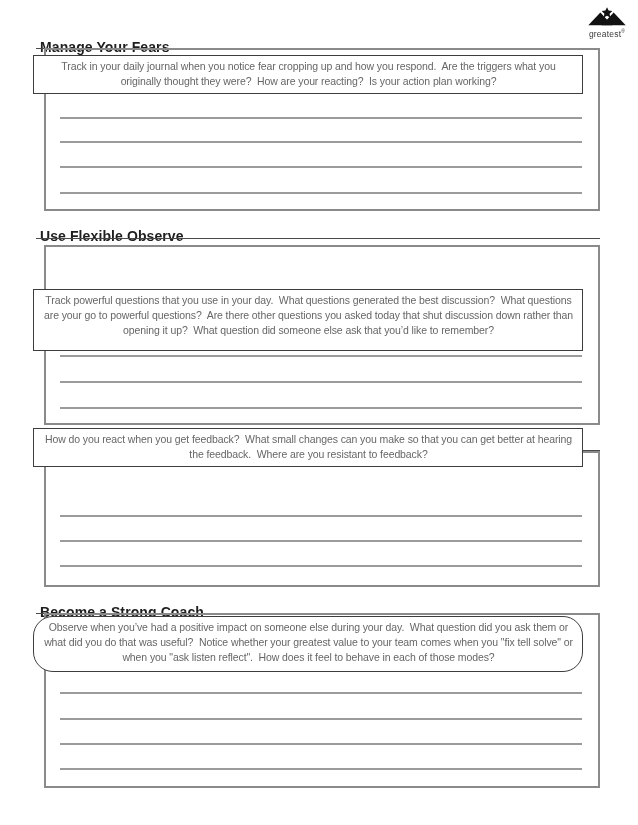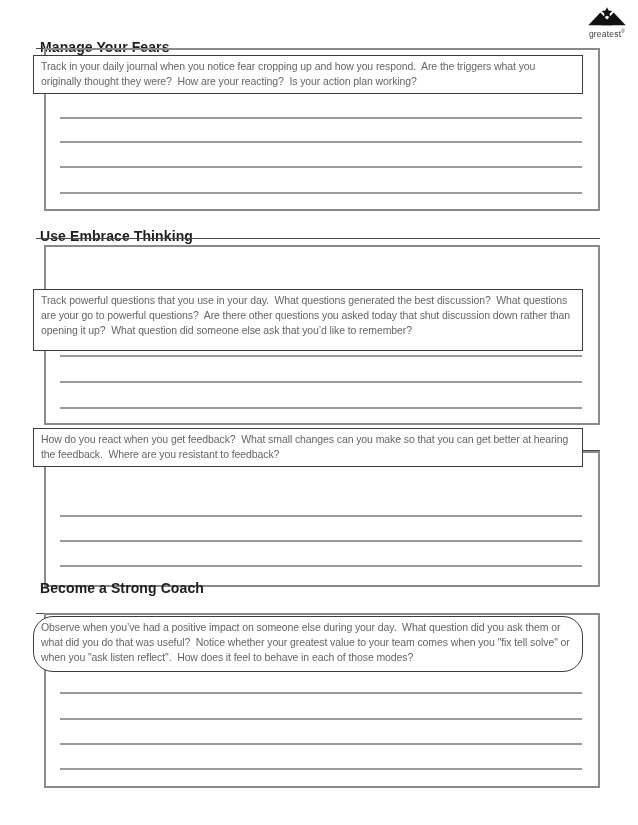--- a/index.html
+++ b/index.html
@@ -19,21 +19,21 @@
   .wline {
     position:absolute; left:14px; right:16px; height:0;
     border-top:2px solid #9b9b9b;
   }
   .prompt-box {
     position:absolute; box-sizing:border-box; width:550px; left:33px;
     background:#ffffff; border:1.5px solid #3d3d3d; padding:3px 6px 4px 7px;
   }
   .prompt-text {
     margin:0; font-size:10.5px; line-height:15px; color:#666666;
-    letter-spacing:-0.1px; white-space:pre-wrap;
+    letter-spacing:-0.1px; white-space:pre-wrap;text-align:center;
   }
   .logo { position:absolute; top:7px; left:582px; width:50px; text-align:center; }
   .logo svg { display:block; margin:0 auto; }
   .logo-text {
     display:block; margin-top:1px; font-size:8.5px; line-height:9px;
     color:#3a3a3a; letter-spacing:0.2px;
   }
   .logo-tm { font-size:5px; vertical-align:super; }
 </style>
 </head>
@@ -58,21 +58,21 @@
       <div class="wline" style="top:91px;"></div>
       <div class="wline" style="top:116px;"></div>
       <div class="wline" style="top:142px;"></div>
     </div>
     <div class="prompt-box" style="top:55px; min-height:33px;">
       <p class="prompt-text">Track in your daily journal when you notice fear cropping up and how you respond.  Are the triggers what you originally thought they were?  How are your reacting?  Is your action plan working?</p>
     </div>
   </section>
 
   <section>
-    <h2 class="sec-title" style="left:36px; top:226px;">Use Embrace Thinking</h2>
+    <h2 class="sec-title" style="left:36px; top:226px;">Use Flexible Observe</h2>
     <div class="rule" style="left:36px; top:238px; width:564px;"></div>
     <div class="answer-box" style="left:44px; top:245px; width:556px; height:180px;">
       <div class="wline" style="top:83px;"></div>
       <div class="wline" style="top:108px;"></div>
       <div class="wline" style="top:134px;"></div>
       <div class="wline" style="top:160px;"></div>
     </div>
     <div class="prompt-box" style="top:241px; min-height:62px;margin-top:48px;">
       <p class="prompt-text">Track powerful questions that you use in your day.  What questions generated the best discussion?  What questions are your go to powerful questions?  Are there other questions you asked today that shut discussion down rather than opening it up?  What question did someone else ask that you’d like to remember?</p>
     </div>
@@ -85,21 +85,21 @@
       <div class="wline" style="top:62px;"></div>
       <div class="wline" style="top:87px;"></div>
       <div class="wline" style="top:112px;"></div>
     </div>
     <div class="prompt-box" style="top:428px; min-height:35px;">
       <p class="prompt-text">How do you react when you get feedback?  What small changes can you make so that you can get better at hearing the feedback.  Where are you resistant to feedback?</p>
     </div>
   </section>
 
   <section>
-    <h2 class="sec-title" style="left:36px; top:578px;">Become a Strong Coach</h2>
+    <h2 class="sec-title" style="left:36px; top:602px;">Become a Strong Coach</h2>
     <div class="rule" style="left:36px; top:613px; width:564px;"></div>
     <div class="answer-box" style="left:44px; top:613px; width:556px; height:175px;">
       <div class="wline" style="top:77px;"></div>
       <div class="wline" style="top:103px;"></div>
       <div class="wline" style="top:128px;"></div>
       <div class="wline" style="top:153px;"></div>
     </div>
     <div class="prompt-box" style="top:616px; min-height:56px;border-radius:20px;">
       <p class="prompt-text">Observe when you’ve had a positive impact on someone else during your day.  What question did you ask them or what did you do that was useful?  Notice whether your greatest value to your team comes when you "fix tell solve" or when you "ask listen reflect".  How does it feel to behave in each of those modes?</p>
     </div>

